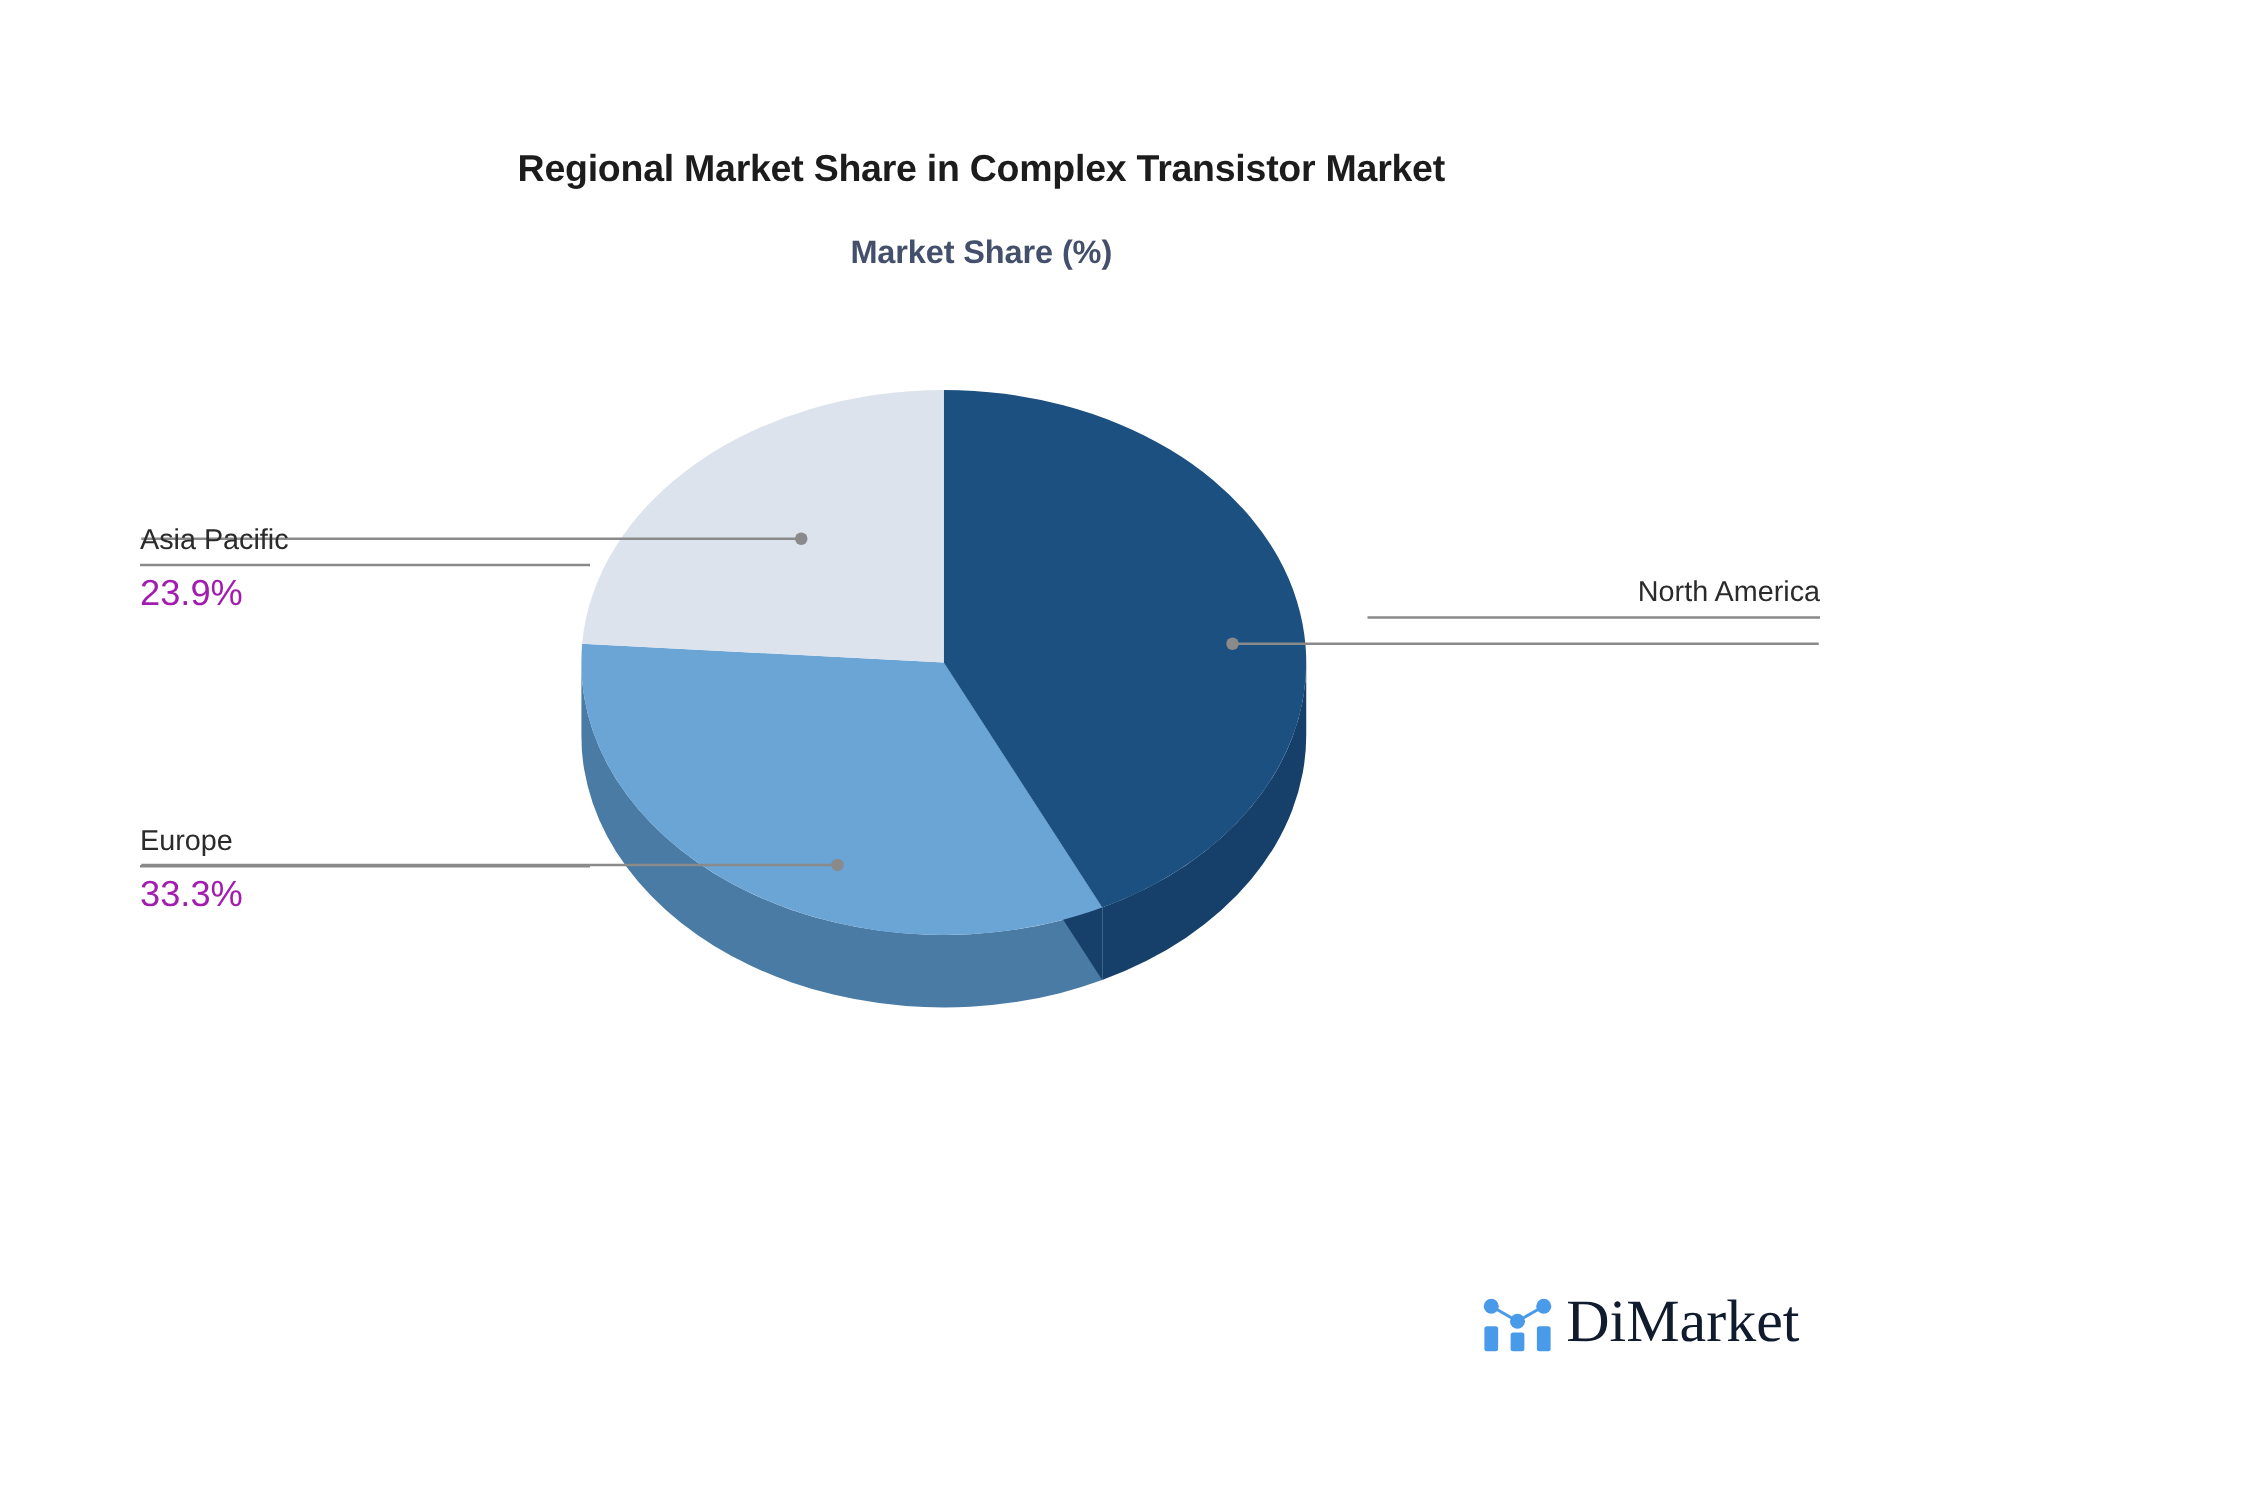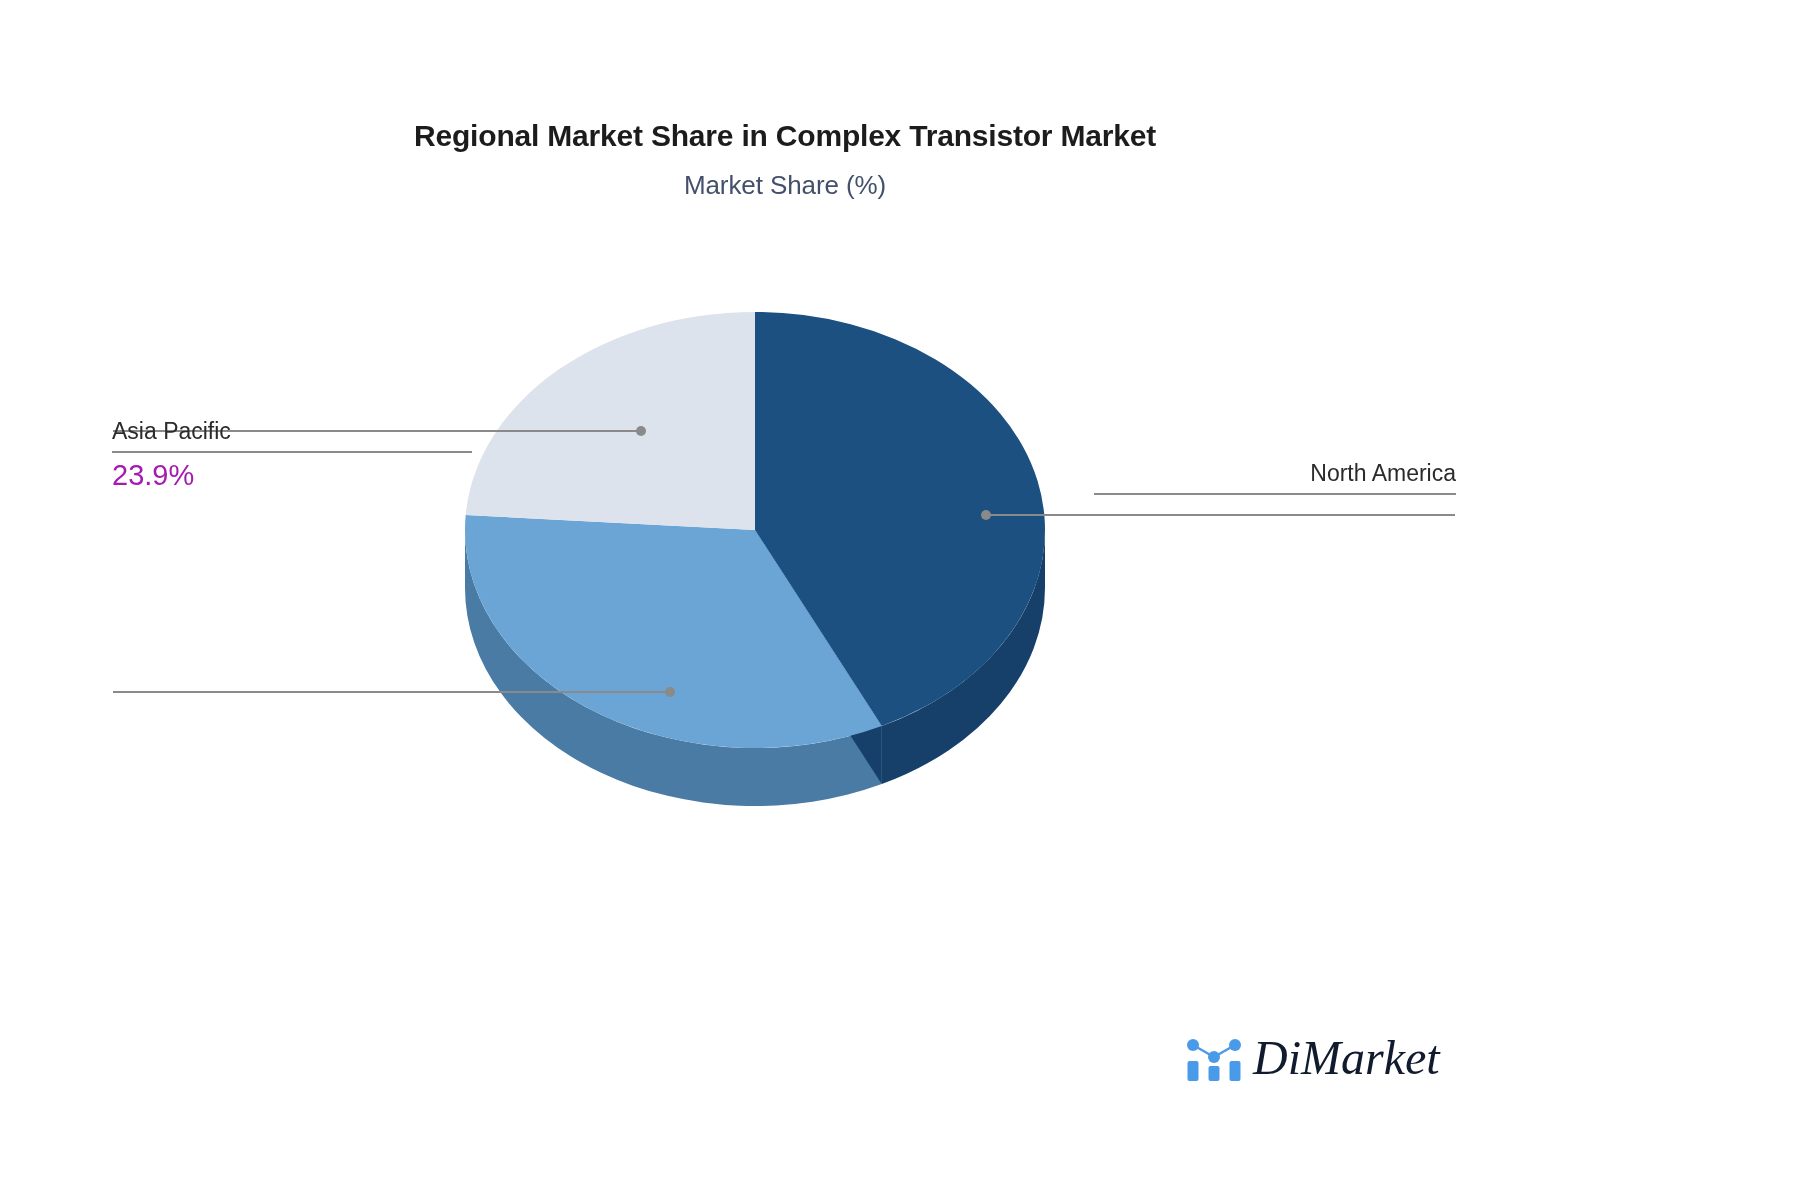--- a/index.html
+++ b/index.html
@@ -32,23 +32,23 @@
     text-align: center;
   }
   .chart-title {
     font-size: 30px;
     font-weight: bold;
     color: #1c1c1c;
     letter-spacing: -0.2px;
     line-height: 1.2;
   }
   .chart-subtitle {
-    margin-top: 16px;
+    margin-top: 32px;
     font-size: 26px;
-    font-weight: normal;
+    font-weight: bold;
     color: #44506b;
     letter-spacing: -0.1px;
   }
 
   
   #pie-wrap {
     position: absolute;
     left: 465px;
     top: 290px;
     width: 650px;
@@ -94,21 +94,20 @@
   }
 
   
   #logo {
     position: absolute;
     left: 1185px;
     top: 1033px;
     display: flex;
     align-items: center;
     gap: 10px;
-    font-style: italic;
   }
   #logo-mark { display: block; }
   #logo-text {
     font-family: "Liberation Serif", serif;
     font-size: 48px;
     color: #111b2e;
     letter-spacing: 0px;
     line-height: 1;
   }
 </style>
@@ -158,20 +157,25 @@
       <circle cx="986" cy="515" r="5"></circle>
     </g>
   </svg>
 
   <div class="callout left" id="callout-asia">
     <div class="name">Asia Pacific</div>
     <div class="rule"></div>
     <div class="pct">23.9%</div>
   </div>
 
+  <div class="callout left" id="callout-europe">
+    <div class="name">Europe</div>
+    <div class="rule"></div>
+    <div class="pct">33.3%</div>
+  </div>
 
   <div class="callout right" id="callout-na">
     <div class="name">North America</div>
     <div class="rule"></div>
   </div>
 
   <div id="logo">
     <svg id="logo-mark" width="58" height="50" viewBox="0 0 58 50">
       <g stroke="#4a9aea" stroke-width="2.4" fill="none">
         <line x1="8" y1="12" x2="29" y2="24"></line>

